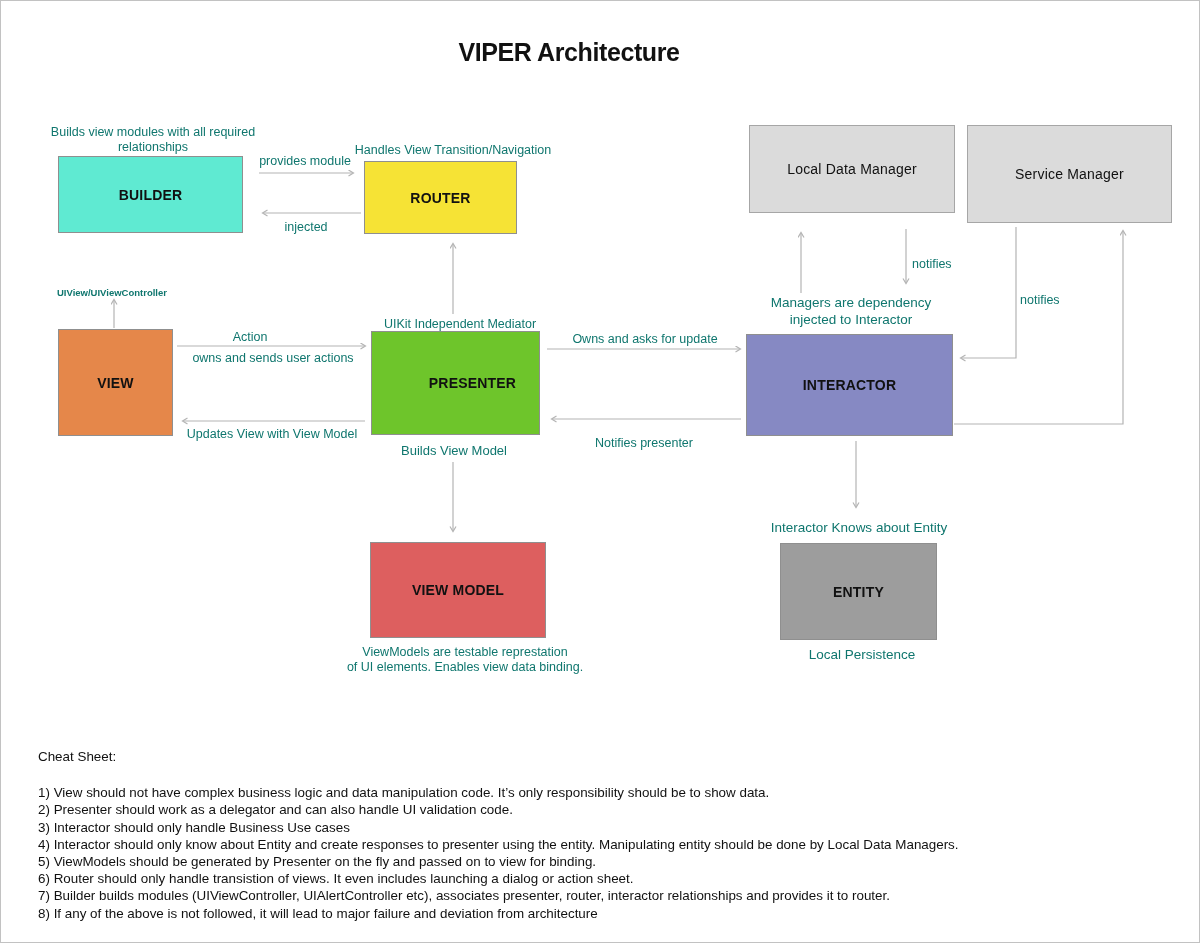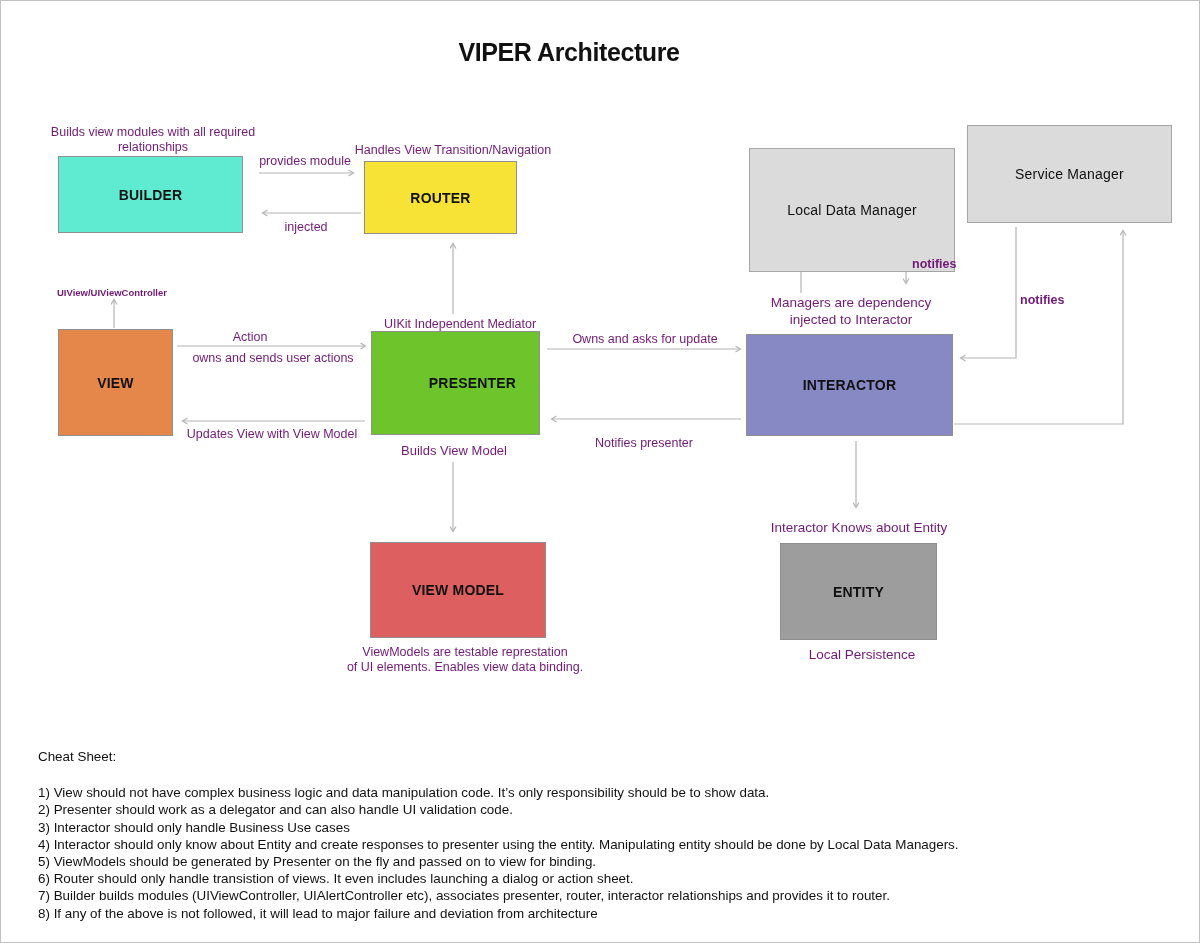--- a/index.html
+++ b/index.html
@@ -15,33 +15,33 @@
   .box{
     position:absolute;display:flex;align-items:center;justify-content:center;
     border:1px solid var(--border);box-sizing:border-box;text-align:center;
     font-size:14px;
   }
   .box .lbl{font-weight:bold;letter-spacing:.2px;}
   .box.plain .lbl{font-weight:normal;}
 
   .b-builder{left:57px;top:155px;width:185px;height:77px;background:var(--builder);}
   .b-router{left:363px;top:160px;width:153px;height:73px;background:var(--router);}
-  .b-ldm{left:748px;top:124px;width:206px;height:124px;background:var(--manager);border-color:var(--manager-border);margin-top:23px;}
+  .b-ldm{left:748px;top:124px;width:206px;height:88px;background:var(--manager);border-color:var(--manager-border);}
   .b-sm{left:966px;top:124px;width:205px;height:98px;background:var(--manager);border-color:var(--manager-border);}
   .b-view{left:57px;top:328px;width:115px;height:107px;background:var(--view);}
   .b-presenter{left:370px;top:330px;width:169px;height:104px;background:var(--presenter);padding-left:34px;}
   .b-interactor{left:745px;top:333px;width:207px;height:102px;background:var(--interactor);}
   .b-viewmodel{left:369px;top:541px;width:176px;height:96px;background:var(--view-model);}
   .b-entity{left:779px;top:542px;width:157px;height:97px;background:var(--entity);}
 
   .ann{
     position:absolute;font-size:12.5px;white-space:pre-line;text-align:center;
-    transform:translateX(-50%);line-height:15px;color:#701a75;
+    transform:translateX(-50%);line-height:15px;color:#0f766e;
   }
-  .ann.left{transform:none;text-align:right;font-weight:bold;}
+  .ann.left{transform:none;text-align:right;}
   .ann.small{font-size:9.5px;font-weight:bold;}
   .ann.md{font-size:13.5px;line-height:17px;}
   #title{
     position:absolute;left:568px;top:37px;transform:translateX(-50%);
     font-size:25px;font-weight:bold;letter-spacing:-.4px;white-space:nowrap;
   }
   #cheat{position:absolute;left:37px;top:747px;font-size:13.4px;line-height:17.2px;}
   #cheat .heading{margin-bottom:19px;}
   #cheat .item{white-space:nowrap;}
 </style>

